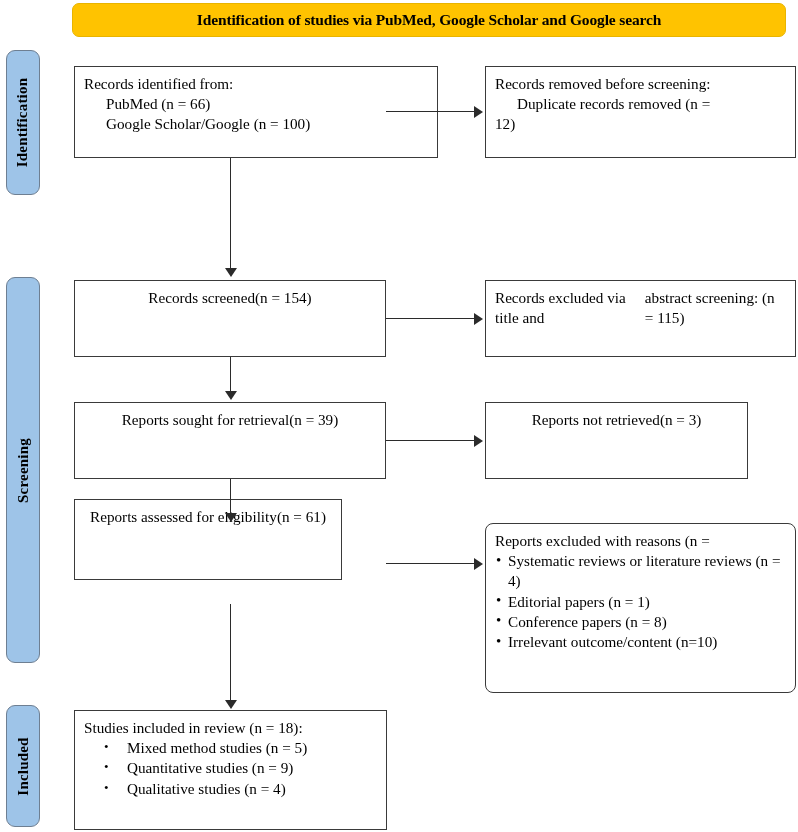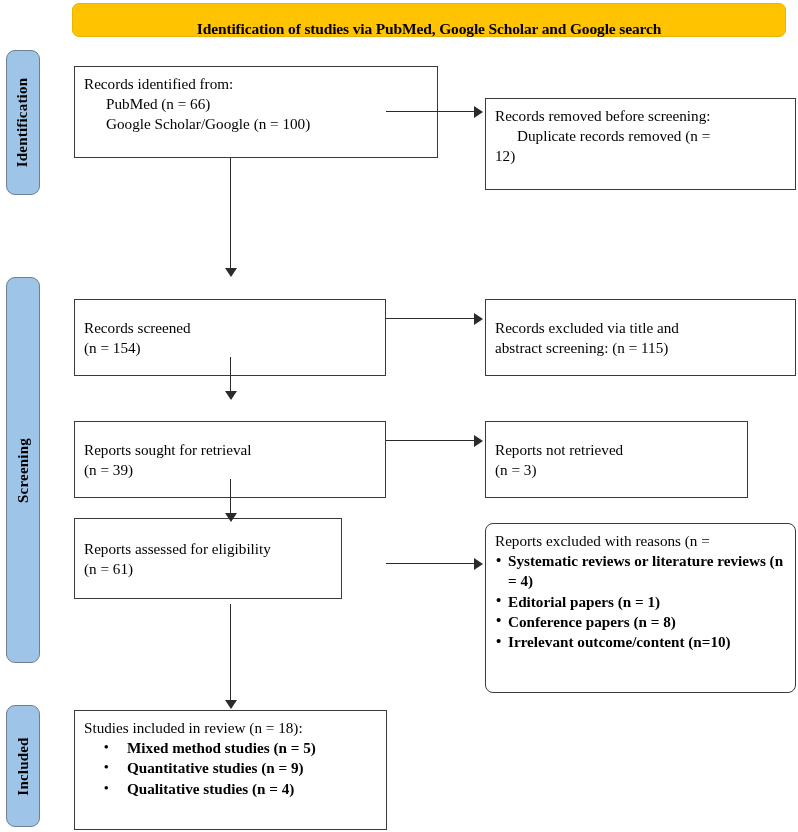--- a/index.html
+++ b/index.html
@@ -22,21 +22,21 @@
   .banner {
     position: absolute;
     left: 72px;
     top: 3px;
     width: 714px;
     height: 34px;
     background: #FFC300;
     border: 1px solid #E8B400;
     border-radius: 7px;
     display: flex;
-    align-items: flex-end;
+    align-items: center;
     justify-content: center;
     box-sizing: border-box;
   }
   .banner-text {
     font-size: 15.5px;
     font-weight: bold;
     letter-spacing: -0.15px;
     white-space: nowrap;
     line-height: 1;
   }
@@ -69,35 +69,33 @@
     position: absolute;
     background: #ffffff;
     border: 1.2px solid #3a3a3a;
     box-sizing: border-box;
     padding: 7px 9px 6px 9px;
     font-size: 15.2px;
     line-height: 1.33;
   }
   .box.vcenter {
     display: flex;
-    flex-direction: column;
+    flex-direction: row;
     justify-content: center;
-    margin-top: 19px;
   }
   .box p {
     margin: 0;
   }
   .indent1 { padding-left: 22px; }
 
   
   ul.blist {
     margin: 0;
     padding: 0;
     list-style: none;
-    font-weight: bold;
   }
   ul.blist > li {
     position: relative;
     padding-left: 13px;
     margin: 0;
   }
   ul.blist > li::before {
     content: "\2022";
     position: absolute;
     left: 1px;
@@ -109,21 +107,21 @@
     padding-left: 43px;
   }
   ul.blist.wide > li::before {
     left: 20px;
     font-size: 13px;
     top: 0px;
   }
 
   
   #box-identified       { left: 74px;  top: 66px;  width: 364px; height: 92px; }
-  #box-removed          { left: 485px; top: 66px;  width: 311px; height: 92px; margin-top: 32px; }
+  #box-removed          { left: 485px; top: 66px;  width: 311px; height: 92px; }
   #box-screened         { left: 74px;  top: 280px; width: 312px; height: 77px; }
   #box-excluded-screen  { left: 485px; top: 280px; width: 311px; height: 77px; }
   #box-sought           { left: 74px;  top: 402px; width: 312px; height: 77px; }
   #box-not-retrieved    { left: 485px; top: 402px; width: 263px; height: 77px; }
   #box-eligibility      { left: 74px;  top: 499px; width: 268px; height: 81px; }
   #box-excluded-reasons { left: 485px; top: 523px; width: 311px; height: 170px; border-radius: 8px; }
   #box-included         { left: 74px;  top: 710px; width: 313px; height: 120px; }
 
   
   .vline {

